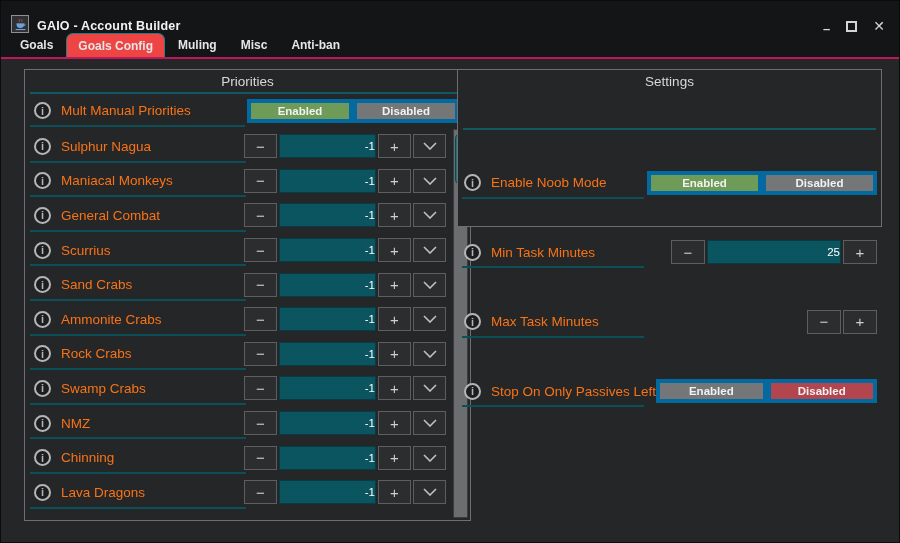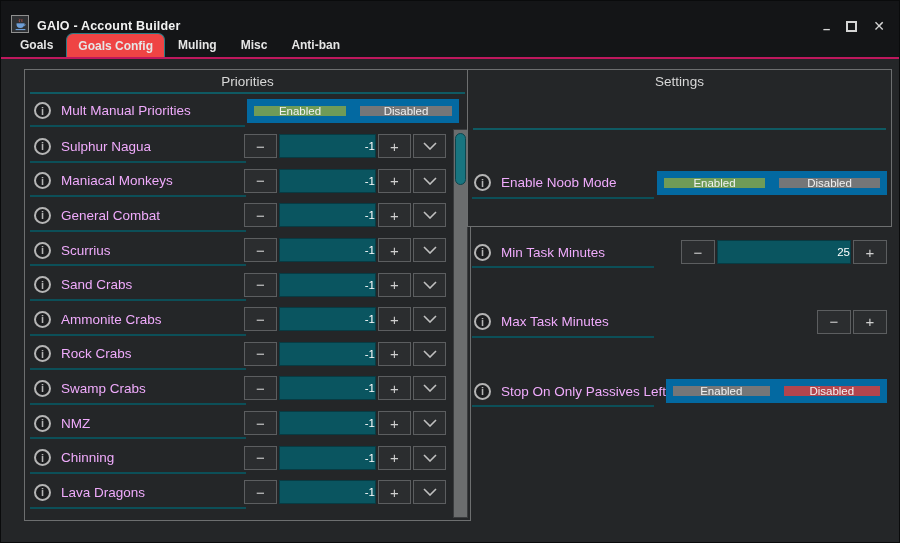--- a/index.html
+++ b/index.html
@@ -18,31 +18,31 @@
 
   
   .tabbar{position:absolute;left:0;top:32px;width:100%;height:26px;background:#141517;border-bottom:2px solid #be185d;display:flex;align-items:center;padding-left:8px;}
   .tab{height:22px;line-height:22px;padding:0 11px;color:#e6e6e6;font-size:12px;font-weight:bold;margin-right:2px;}
   .tab.selected{height:24px;line-height:24px;background:#ef4444;border:1px solid #2a7b85;border-bottom:none;border-radius:7px 7px 0 0;}
 
   
   .content{position:absolute;left:0;top:60px;width:900px;height:483px;background:#242628;}
   .panel{position:absolute;border:1px solid #6d6f70;background:#242628;}
   .panel-priorities{left:10px;top:8px;width:447px;height:452px;display:flex;flex-direction:column;overflow:hidden;margin-left:13px;}
-  .panel-settings{left:466px;top:8px;width:425px;height:158px;display:flex;flex-direction:column;gap:36px;}
+  .panel-settings{left:456px;top:8px;width:425px;height:158px;display:flex;flex-direction:column;gap:36px;}
   .panel-header{height:22px;display:flex;align-items:center;justify-content:center;color:#d8d8d8;font-size:13.5px;flex:0 0 auto;}
   .header-line{height:2px;background:#0f5a63;margin:0 5px;flex:0 0 auto;}
 
   
   .info{width:17px;height:17px;border:2px solid #b5b5b5;border-radius:50%;color:#b5b5b5;background:#1c1d1f;
         display:flex;align-items:center;justify-content:center;font-size:11px;font-weight:bold;flex:0 0 auto;}
-  .rlabel{color:#f0abfc;font-size:13.5px;margin-left:10px;white-space:nowrap;}
+  .rlabel{color:#f97316;font-size:13.5px;margin-left:10px;white-space:nowrap;}
   .spacer{flex:1;}
-  .tbtn{height:24px;display:flex;align-items:center;justify-content:center;color:#f2f2f2;font-size:11.5px;font-weight:normal;
-        border:7px solid #0369a1;cursor:pointer;}
+  .tbtn{height:24px;display:flex;align-items:center;justify-content:center;color:#f2f2f2;font-size:11.5px;font-weight:bold;
+        border:4px solid #0369a1;cursor:pointer;}
   .t-green{background:#6f9b58;}
   .t-gray{background:#747678;}
   .t-red{background:#b2454e;}
   .sbtn{height:24px;width:33px;background:#2b2d2f;border:1px solid #5c5e60;color:#cfcfcf;font-size:15px;
         display:flex;align-items:center;justify-content:center;padding:0;cursor:pointer;}
   .value-box{height:24px;background:#0a5560;border:1px solid #083b43;color:#ffffff;font-size:11.5px;
         display:flex;align-items:center;justify-content:flex-end;}
 
   
   .mm-row{height:33px;display:flex;align-items:center;padding:0 11px 0 9px;position:relative;flex:0 0 auto;}

